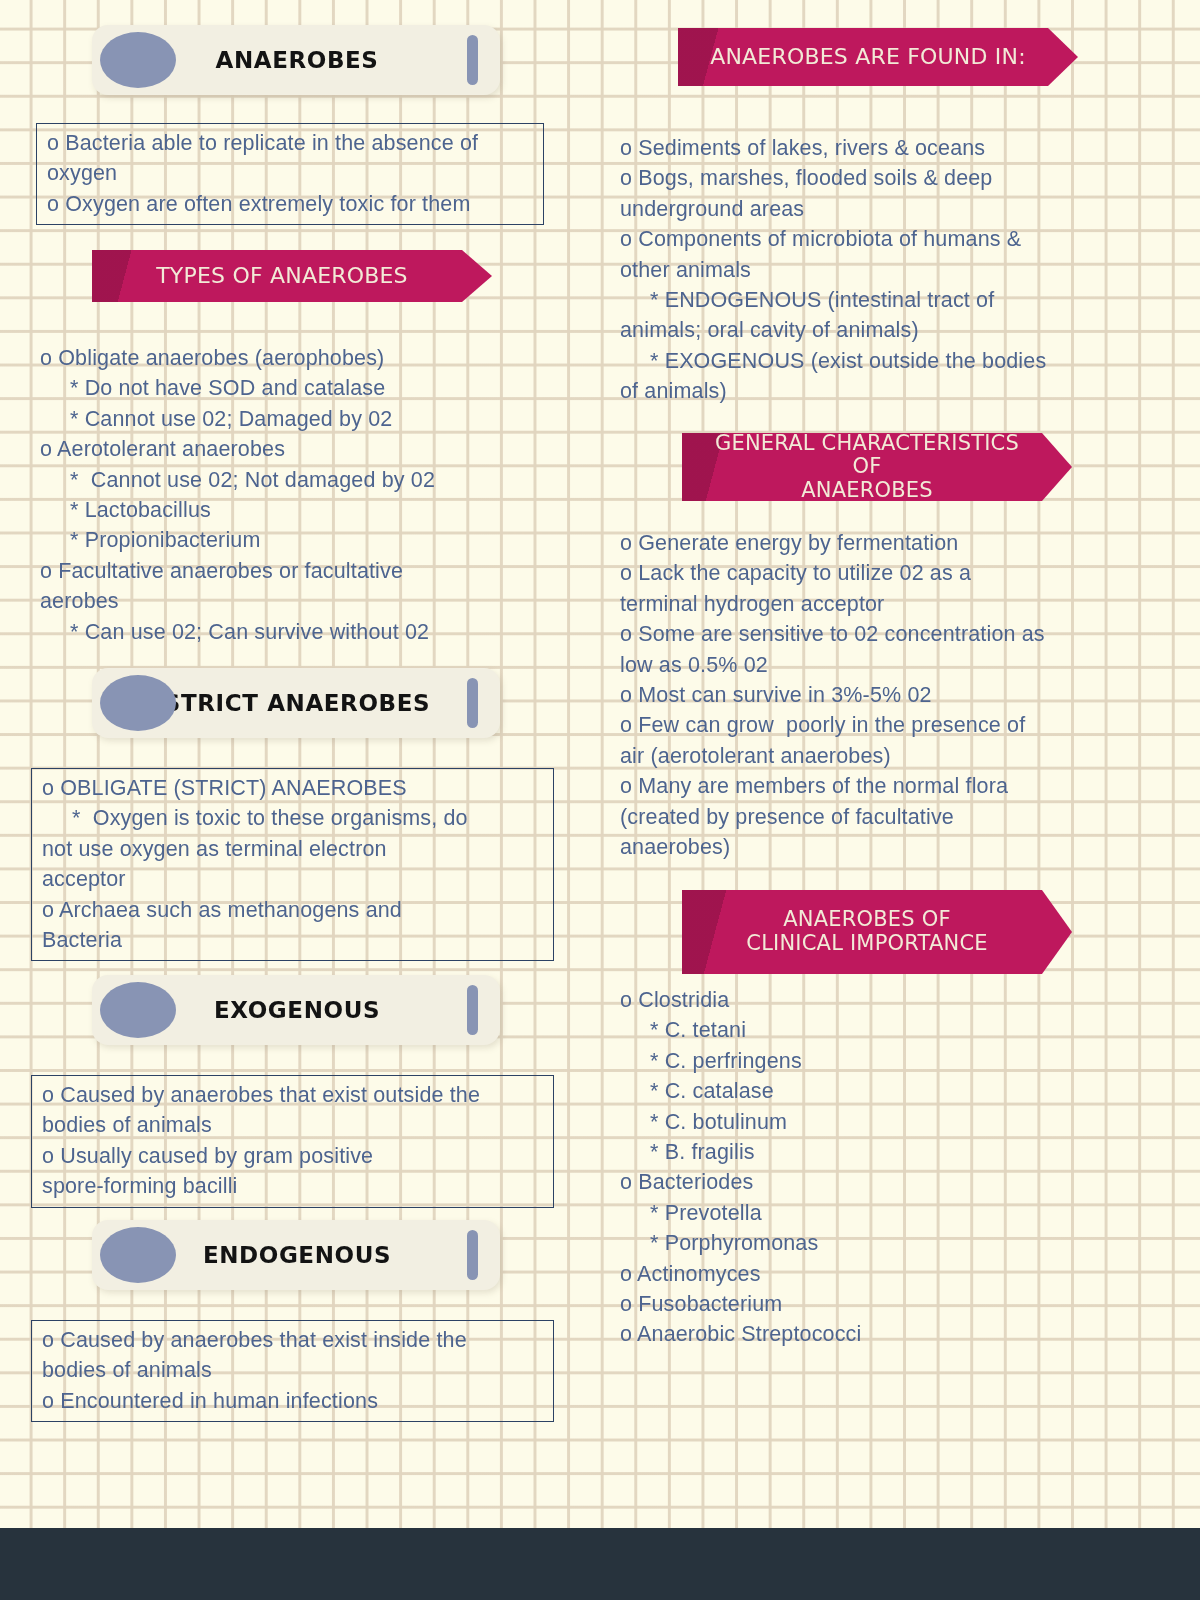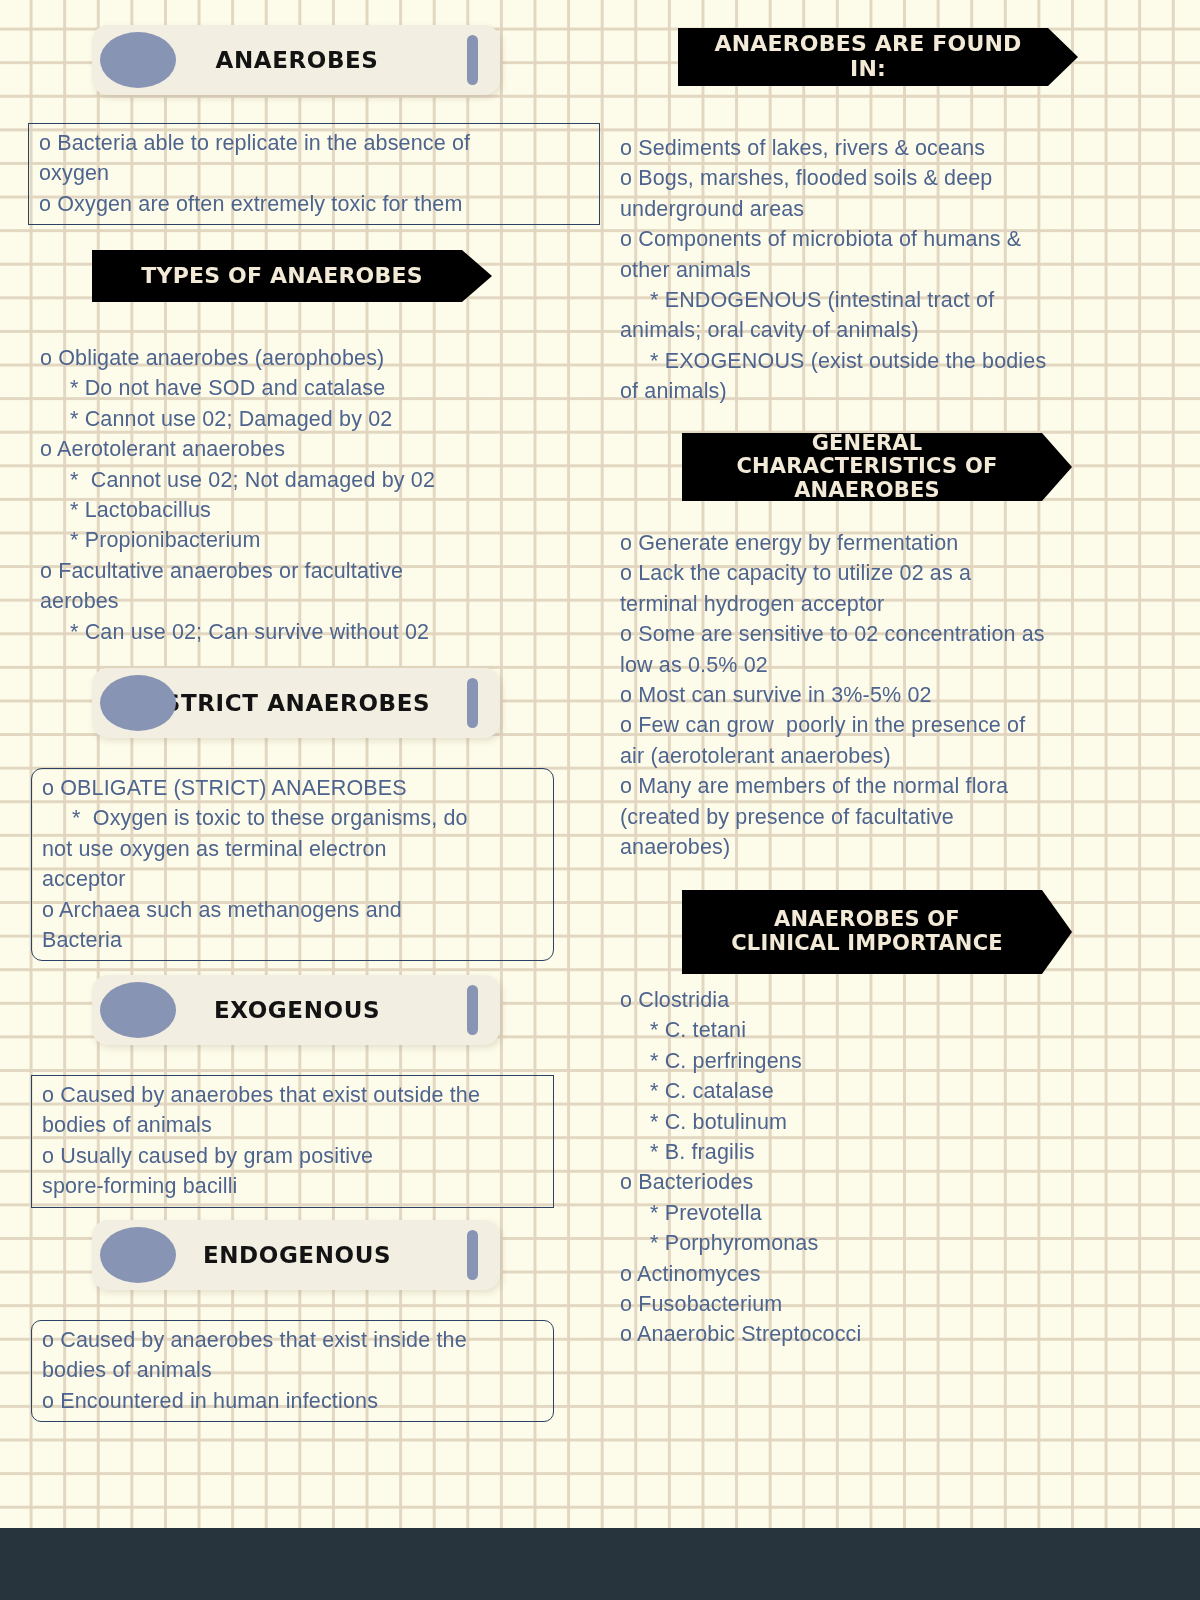--- a/index.html
+++ b/index.html
@@ -82,28 +82,28 @@
     right: 22px;
     width: 11px;
     height: 50px;
     border-radius: 6px;
     background: #8894b4;
   }
 
   
   .ribbon {
     position: absolute;
-    background: #000000;
+    background: #be185d;
     color: #f2ead7;
     display: flex;
     align-items: center;
     justify-content: center;
     text-align: center;
     font-family: "DejaVu Sans", sans-serif;
-    font-weight: 700;
+    font-weight: 400;
     font-size: 22px;
     letter-spacing: 0.2px;
     line-height: 1.12;
     clip-path: polygon(0 0, calc(100% - 30px) 0, 100% 50%, calc(100% - 30px) 100%, 0 100%);
     filter: drop-shadow(2px 4px 4px rgba(90,85,70,0.30));
   }
   .ribbon::before {
     content: "";
     position: absolute;
     left: 0; top: 0; bottom: 0;
@@ -138,21 +138,21 @@
 <div id="page">
 
   <div class="col" id="col-left">
 
     <div class="pill-head" style="left:92px; top:25px; width:408px;">
       <span class="pill-dot"></span>
       <span class="pill-title">ANAEROBES</span>
       <span class="pill-bar"></span>
     </div>
 
-    <div class="notes boxed" style="left:28px; top:123px; width:572px;">
+    <div class="notes boxed" style="left:36px; top:123px; width:508px;">
       <div class="ln">o Bacteria able to replicate in the absence of</div>
       <div class="ln">oxygen</div>
       <div class="ln">o Oxygen are often extremely toxic for them</div>
     </div>
 
     <div class="ribbon" style="left:92px; top:250px; width:400px; height:52px;">
       <span class="ribbon-text">TYPES OF ANAEROBES</span>
     </div>
 
     <div class="notes" style="left:40px; top:343px; width:540px;">
@@ -167,21 +167,21 @@
       <div class="ln">aerobes</div>
       <div class="ln sub">* Can use 02; Can survive without 02</div>
     </div>
 
     <div class="pill-head" style="left:92px; top:668px; width:408px;">
       <span class="pill-dot"></span>
       <span class="pill-title">STRICT ANAEROBES</span>
       <span class="pill-bar"></span>
     </div>
 
-    <div class="notes boxed" style="left:31px; top:768px; width:523px;border-radius:11px;">
+    <div class="notes boxed" style="left:31px; top:768px; width:523px;">
       <div class="ln">o OBLIGATE (STRICT) ANAEROBES</div>
       <div class="ln sub">*  Oxygen is toxic to these organisms, do</div>
       <div class="ln">not use oxygen as terminal electron</div>
       <div class="ln">acceptor</div>
       <div class="ln">o Archaea such as methanogens and</div>
       <div class="ln">Bacteria</div>
     </div>
 
     <div class="pill-head" style="left:92px; top:975px; width:408px;align-items:center;">
       <span class="pill-dot"></span>
@@ -195,21 +195,21 @@
       <div class="ln">o Usually caused by gram positive</div>
       <div class="ln">spore-forming bacilli</div>
     </div>
 
     <div class="pill-head" style="left:92px; top:1220px; width:408px;">
       <span class="pill-dot"></span>
       <span class="pill-title">ENDOGENOUS</span>
       <span class="pill-bar"></span>
     </div>
 
-    <div class="notes boxed" style="left:31px; top:1320px; width:523px;border-radius:10px;">
+    <div class="notes boxed" style="left:31px; top:1320px; width:523px;">
       <div class="ln">o Caused by anaerobes that exist inside the</div>
       <div class="ln">bodies of animals</div>
       <div class="ln">o Encountered in human infections</div>
     </div>
 
   </div>
 
   <div class="col" id="col-right">
 
     <div class="ribbon" style="left:78px; top:28px; width:400px; height:58px;">

